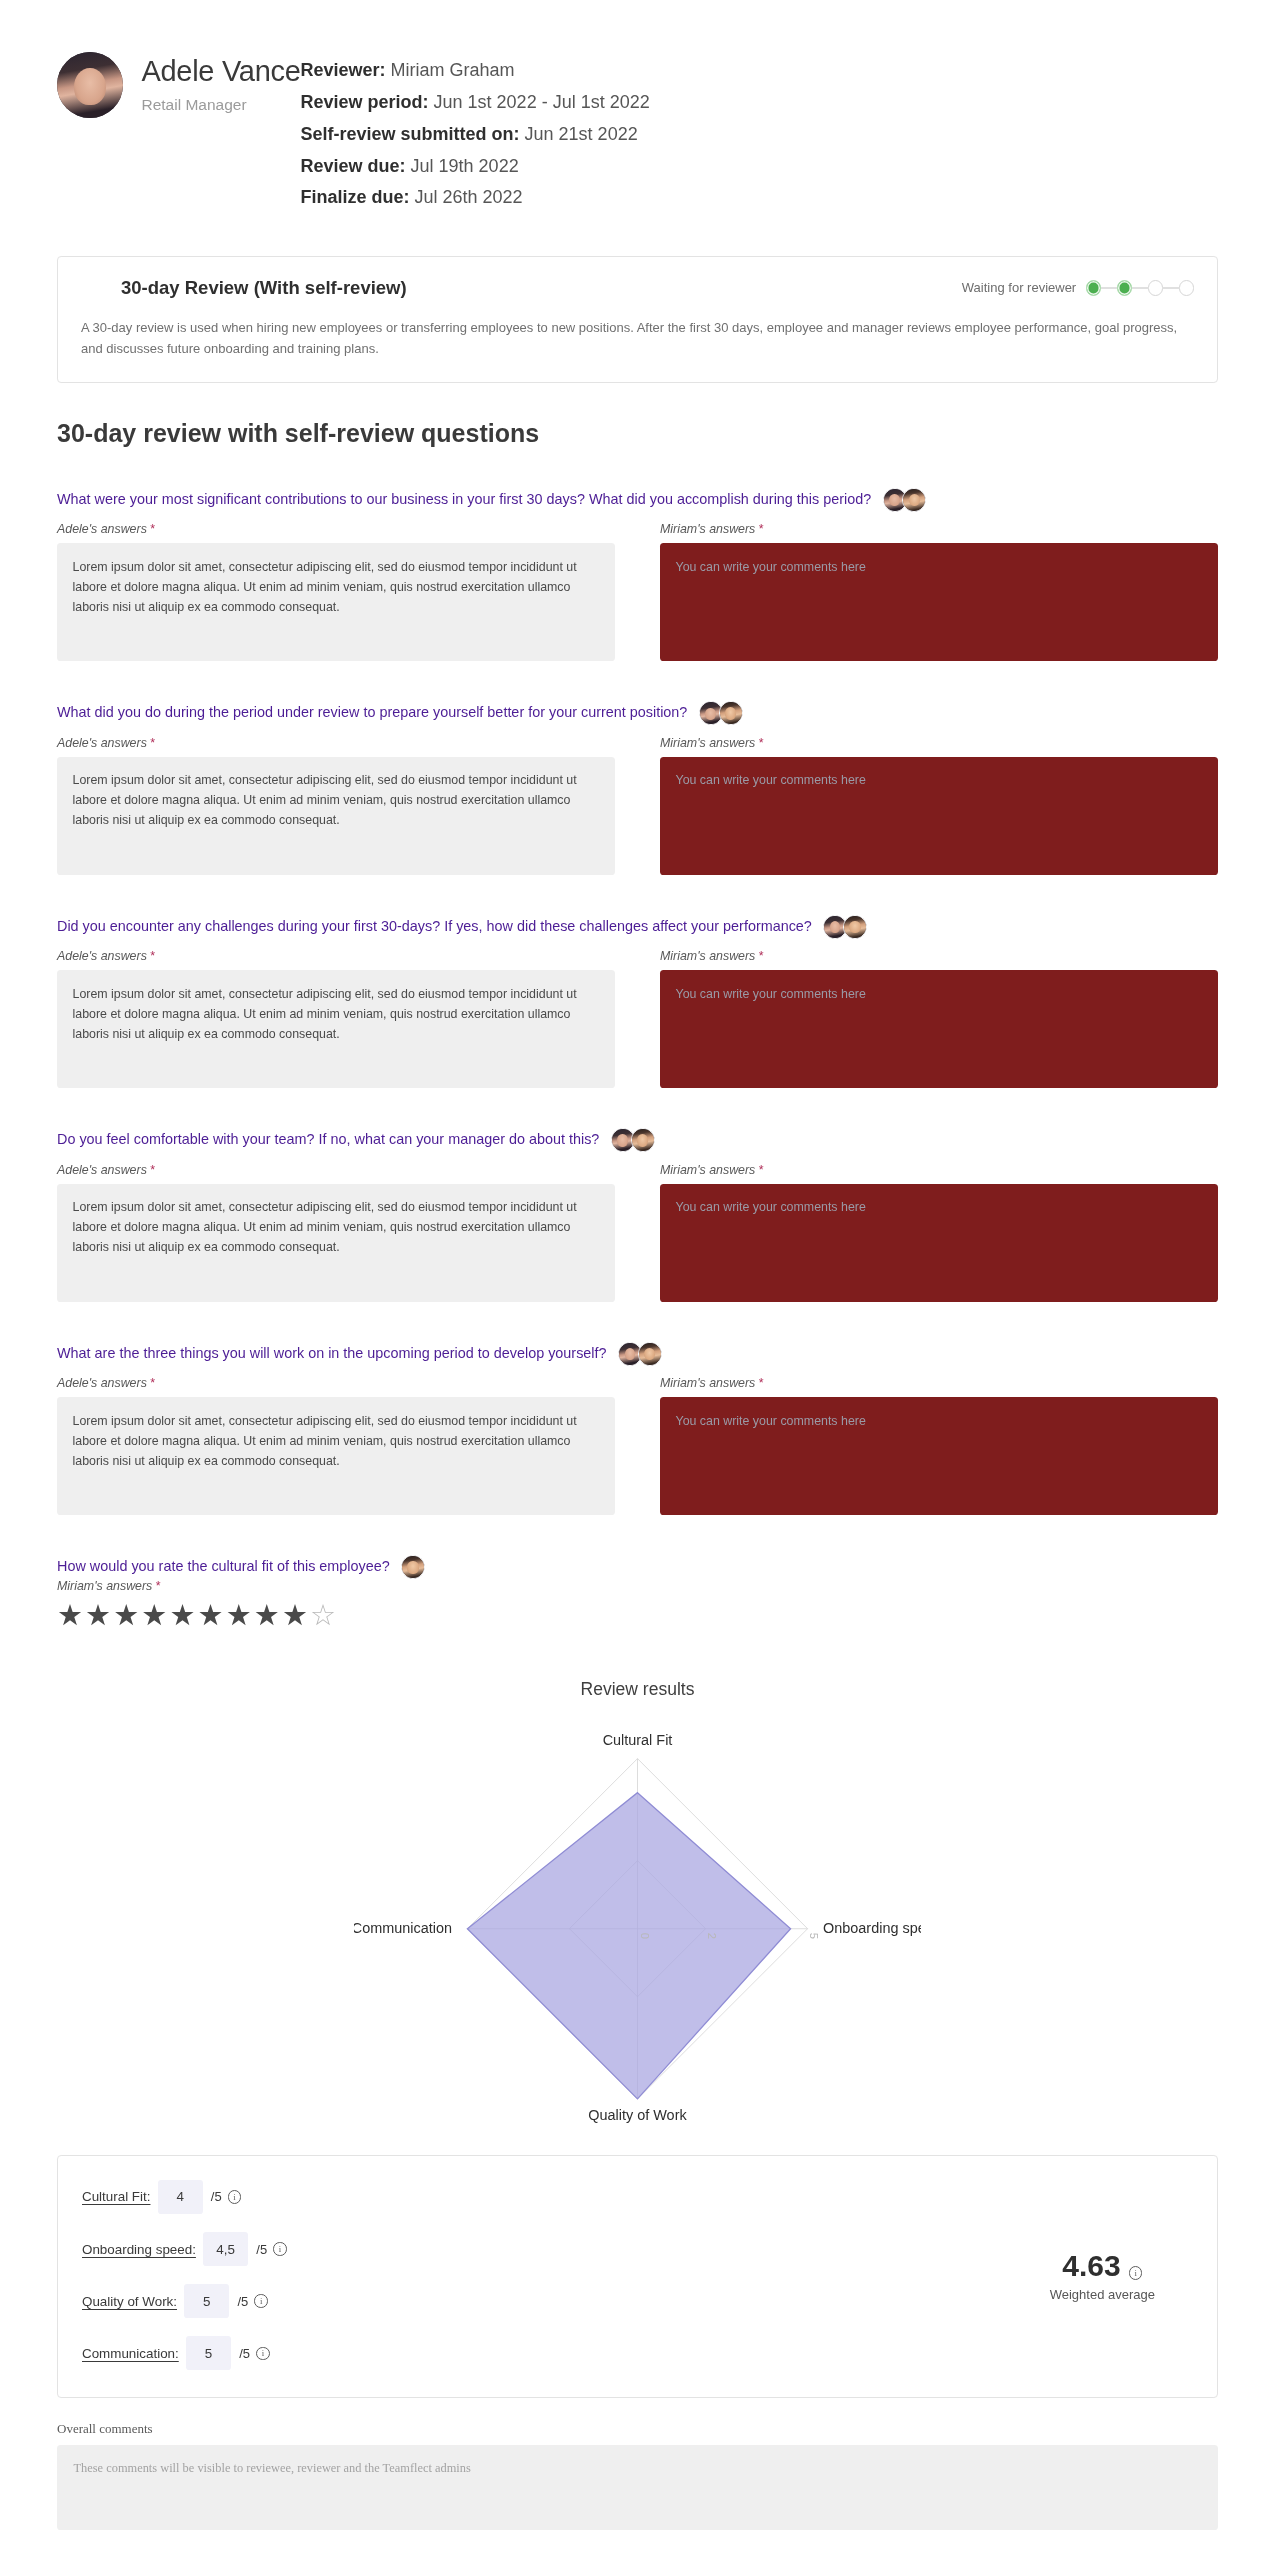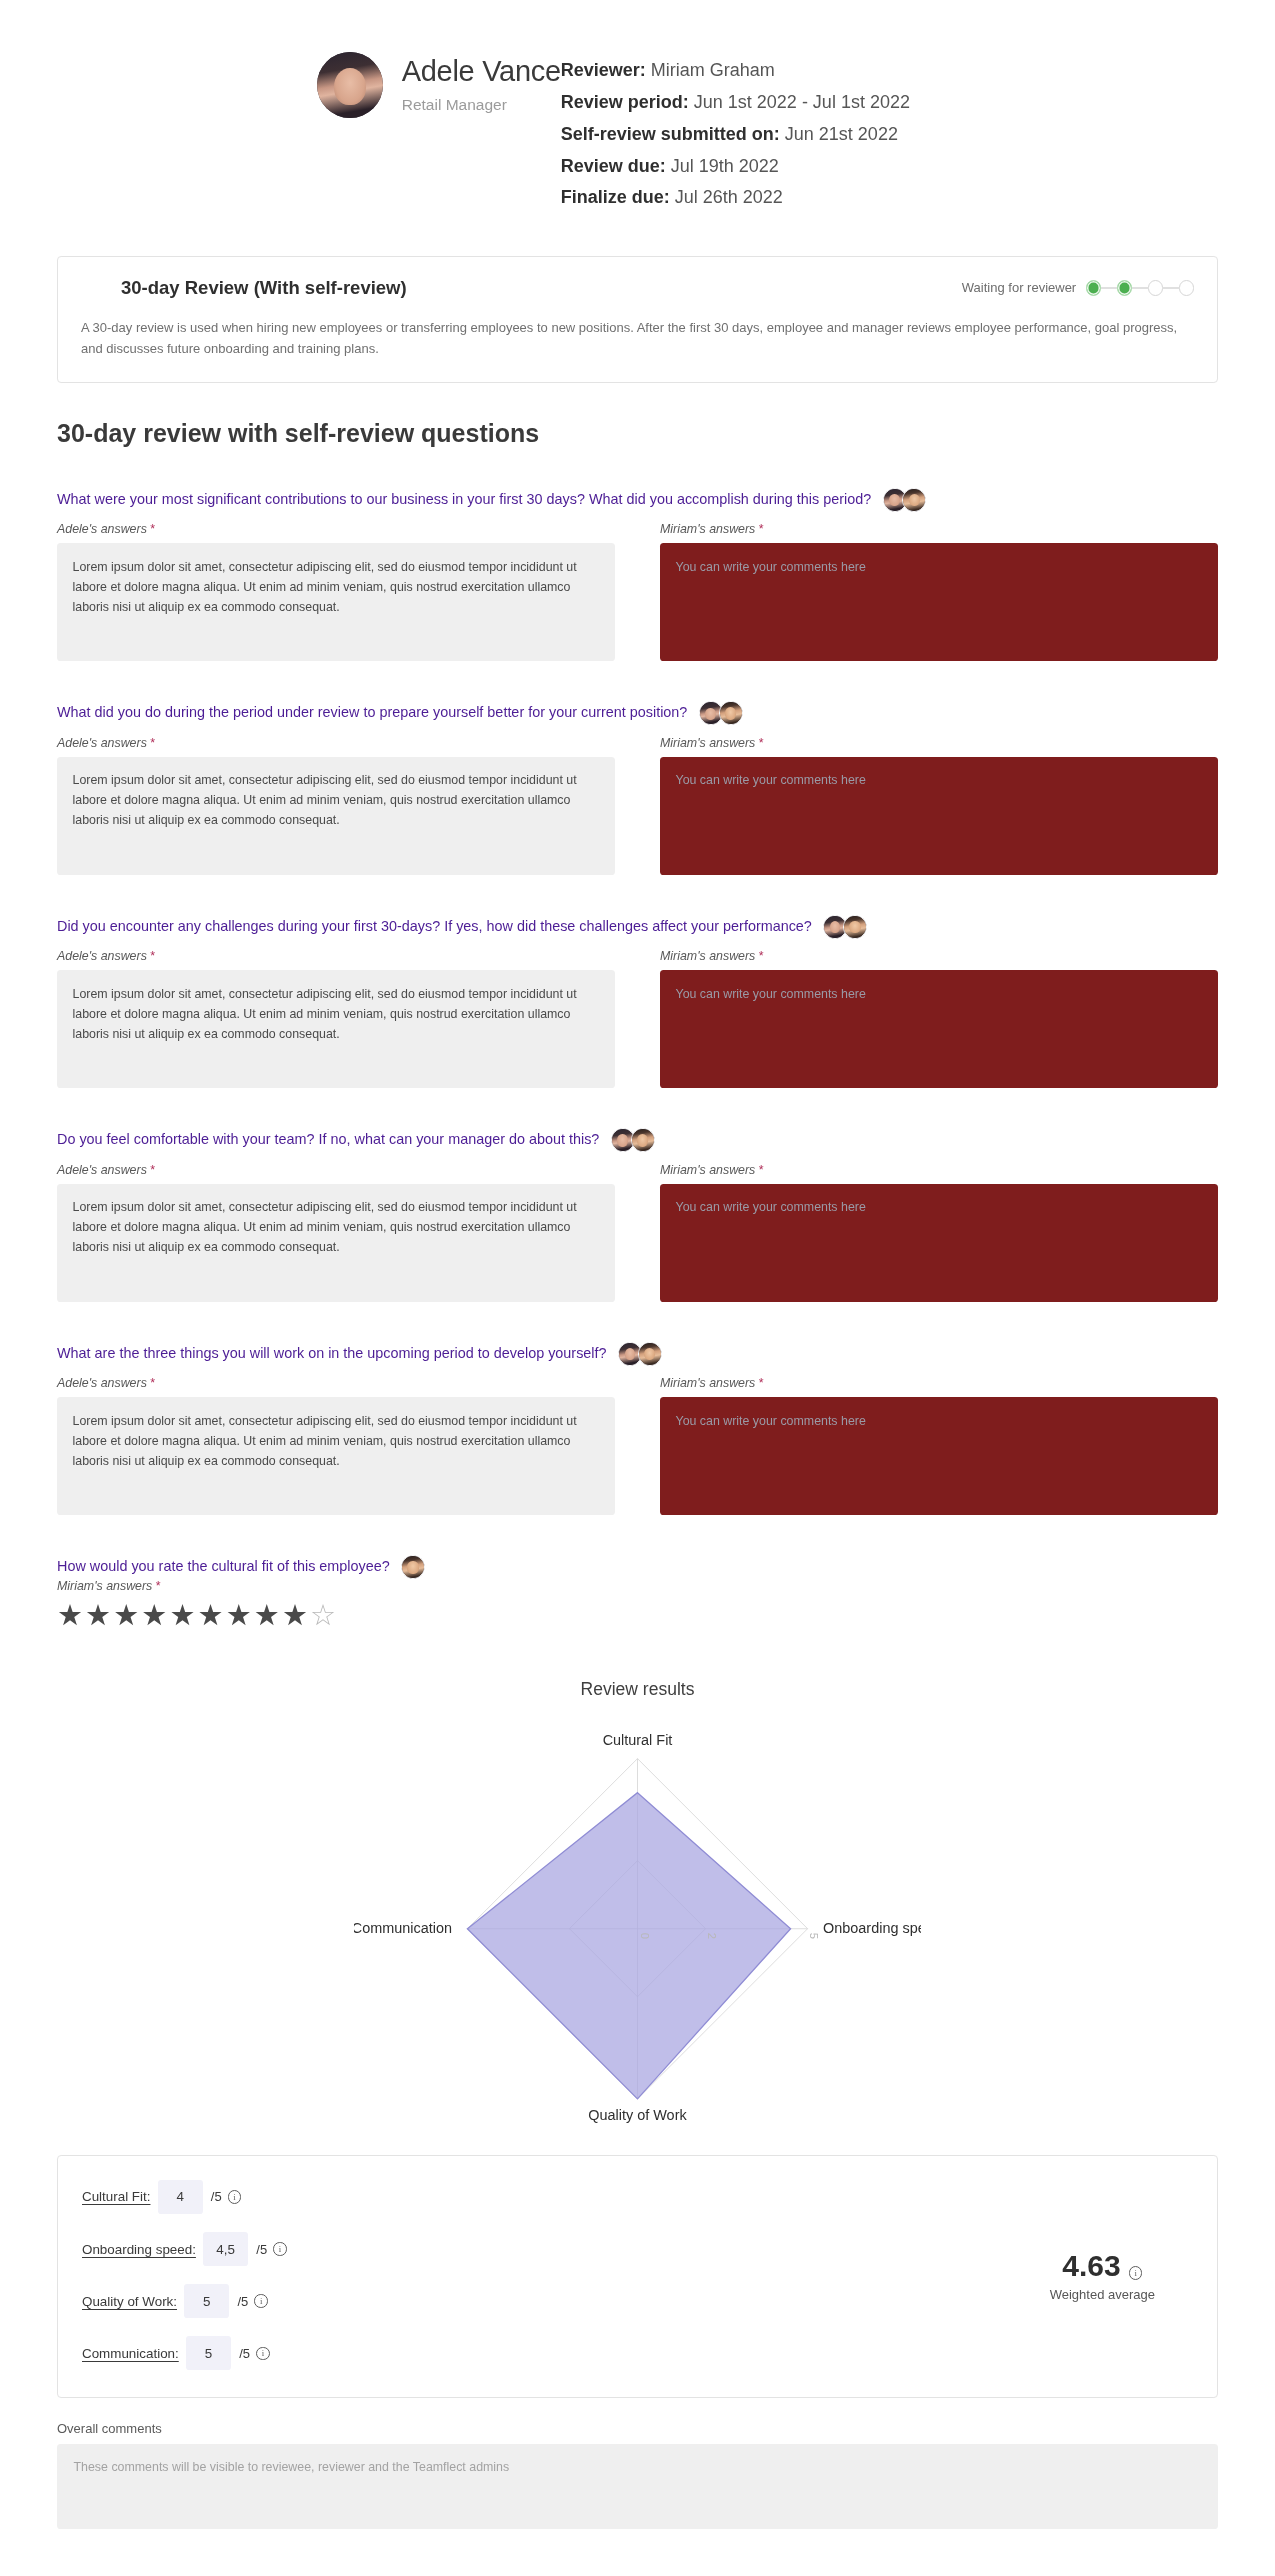--- a/index.html
+++ b/index.html
@@ -9,21 +9,21 @@
     font-family: "Liberation Sans", sans-serif;
     color: #3b3b3b;
     -webkit-font-smoothing: antialiased;
   }
   .page { width: 1275px; min-height: 4065px; position: relative; padding: 0 0 31px 0; }
 
   
   .header {
     display: flex; align-items: flex-start;
     padding: 52px 62px 0 57px;
-    justify-content: center;
+    justify-content: flex-start;
   }
   .person { display: flex; align-items: center; gap: 18.5px; }
   .avatar-lg {
     width: 66px; height: 66px; border-radius: 50%;
     overflow: hidden; flex: 0 0 66px; background:#2b2430;
     position: relative;
   }
   .person-name { font-size: 29px; font-weight: 400; color: #3a3a3a; letter-spacing: -0.3px; line-height:1.1;}
   .person-role { font-size: 15.5px; color: #9b9b9b; margin-top: 7.2px; }
   .meta { text-align: left; padding-top: 9.3px; min-width: 392px;}
@@ -114,21 +114,21 @@
     display:inline-flex; align-items:center; justify-content:center;
     width: 13.4px; height:13.4px; border:1px solid #5c5c5c; border-radius:50%;
     font-size: 8.8px; color:#5c5c5c; margin-left: 6.2px; font-family:"Liberation Serif", serif;
     line-height:1;
   }
   .avg-box { text-align:center; padding-right: 31px; }
   .avg-num { font-size: 30px; font-weight: 700; color: #2f2f2f; display:inline-block;}
   .avg-cap { font-size: 13px; color: #565656; margin-top: 4.1px; }
 
   
-  .overall { margin: 23px 57px 0 57px; }
+  .overall { margin: 23px 57px 0 57px; font-family: Liberation Serif, serif; }
   .overall-label { font-size: 13px; color: #5a5a5a; margin-bottom: 8.2px; }
   .overall-box {
     background: #efefef; border-radius: 3.6px; padding: 15.5px 16.5px;
     font-size: 12.4px; color: #a3a3a3; min-height: 85px;
   }
 
   
   .dev-title { text-align:center; font-size: 18.5px; color: #3a3a3a; margin-top: 57px; }
 
   

